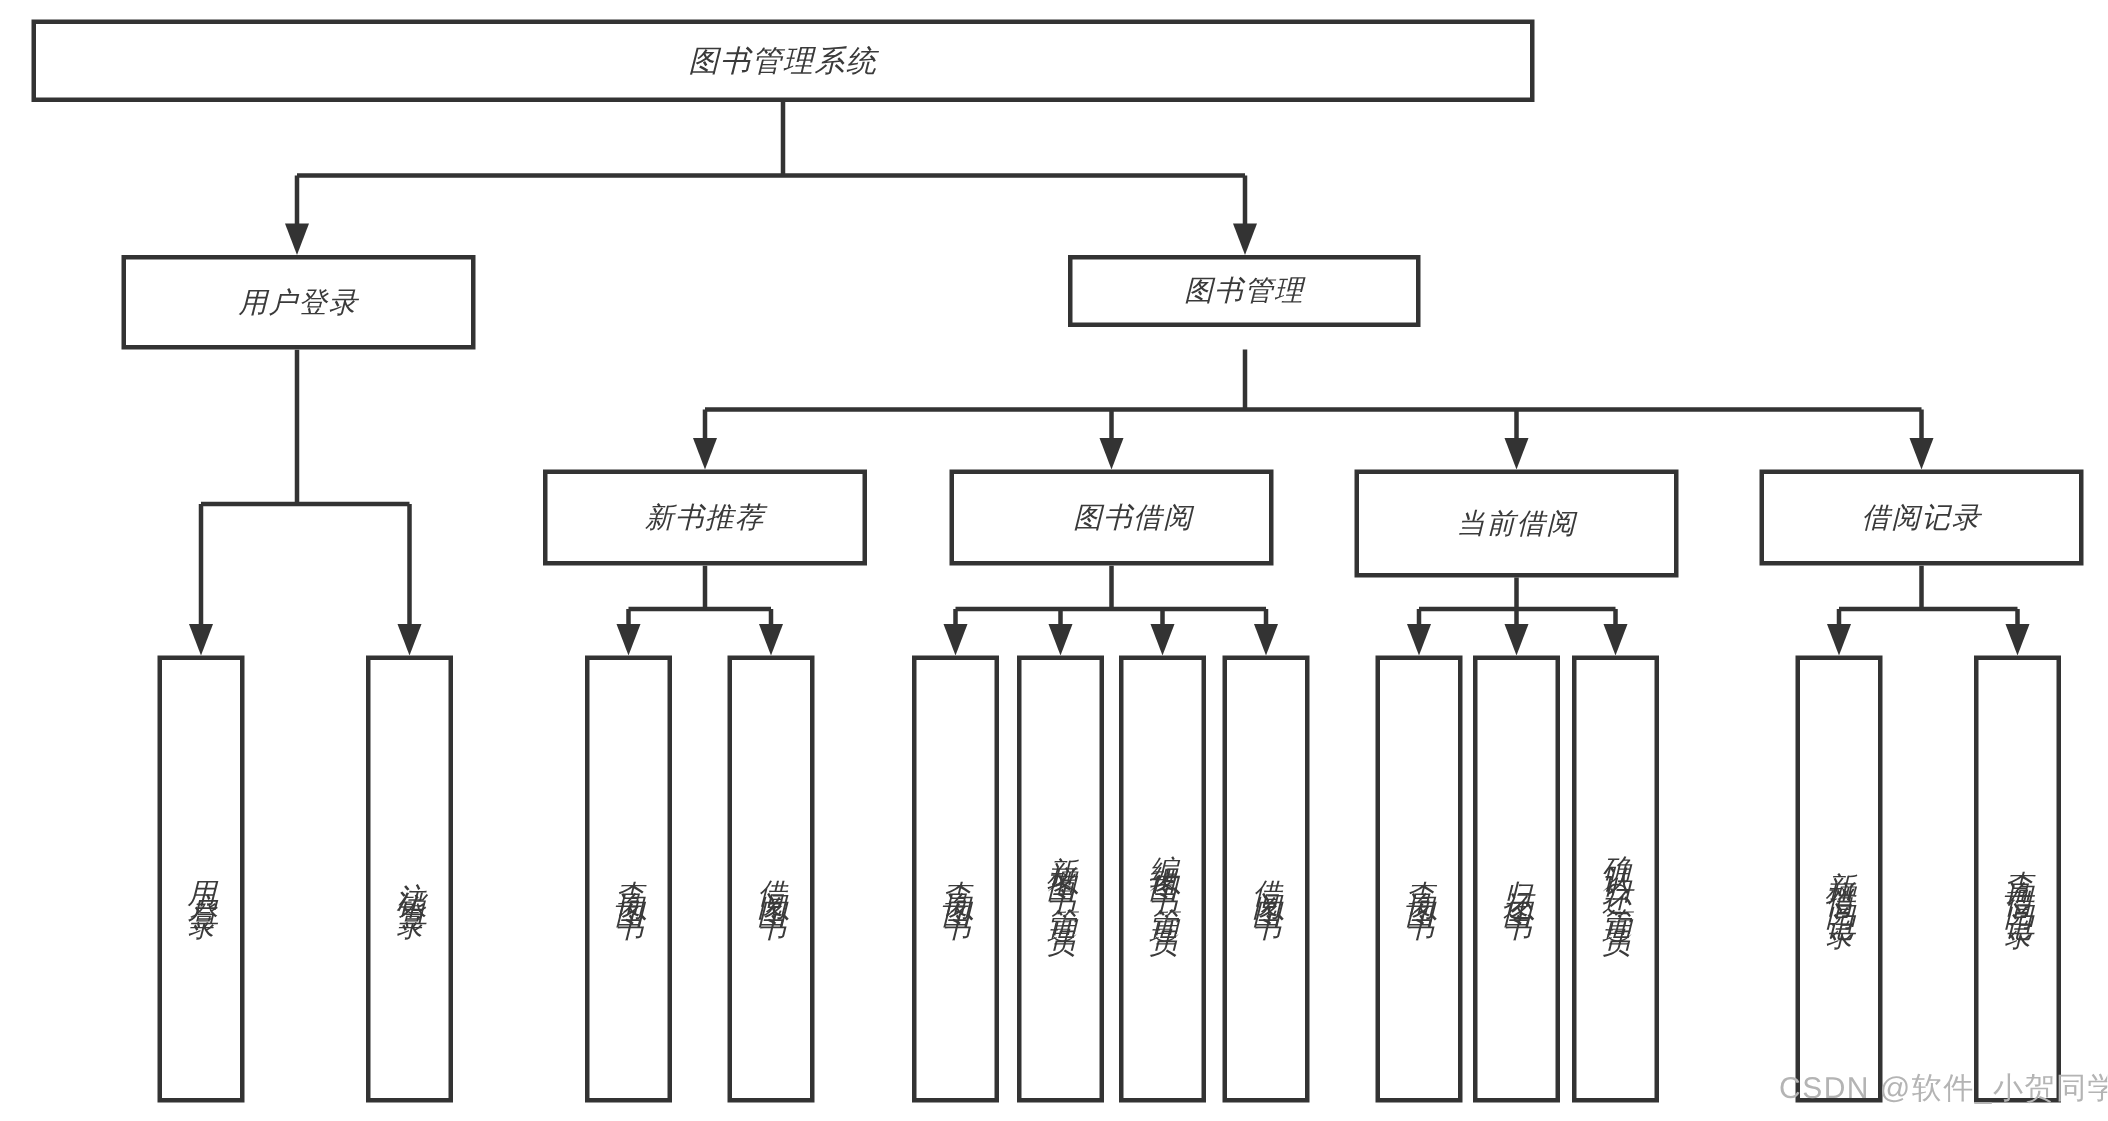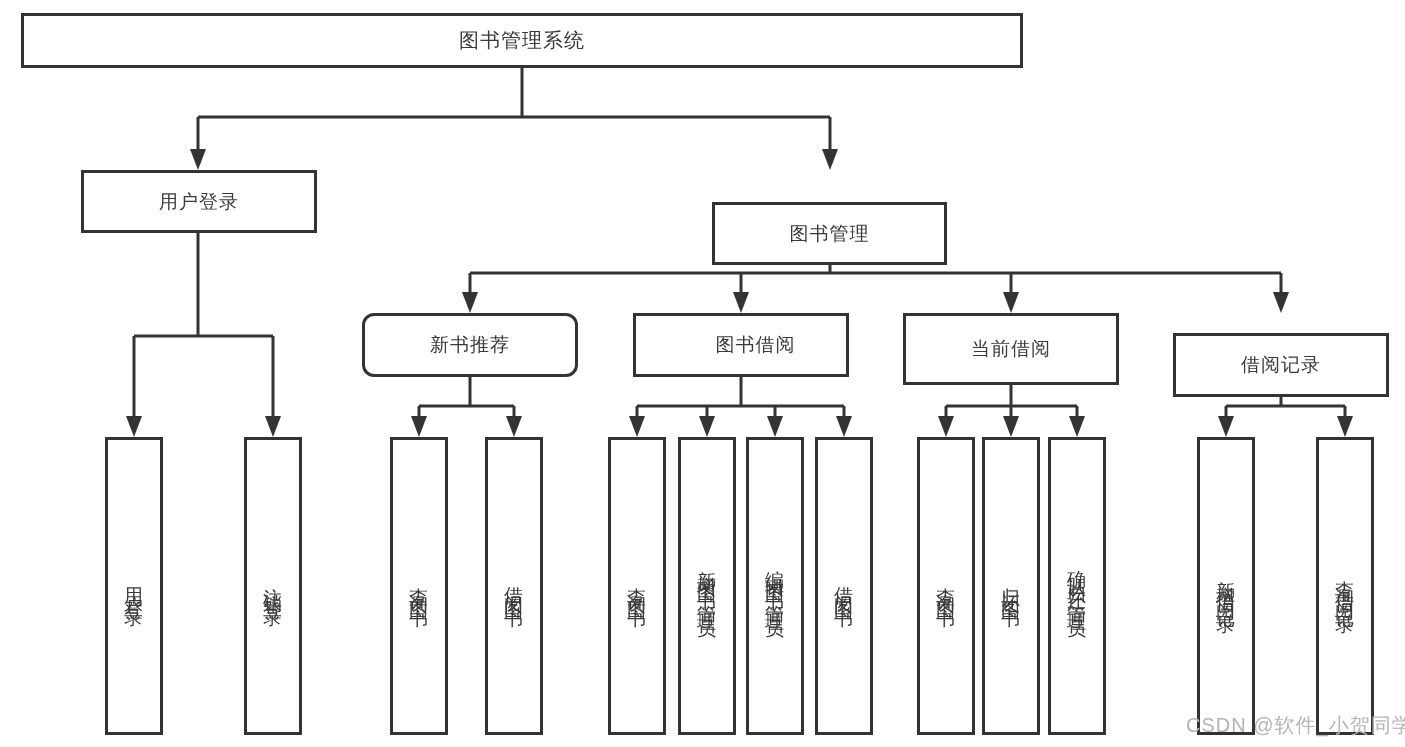--- a/index.html
+++ b/index.html
@@ -28,20 +28,21 @@
   .connectors polygon { fill: var(--line); stroke: none; }
   .node {
     position: absolute;
     background: #ffffff;
     border: 3px solid var(--line);
     display: flex;
     align-items: center;
     justify-content: center;
     color: var(--text);
     z-index: 2;
+    font-style: italic;
   }
   .hlabel { font-size: 19px; letter-spacing: 1px; white-space: nowrap; }
   .root .hlabel { font-size: 20px; }
   .vbox .vtext {
     writing-mode: vertical-rl;
     text-orientation: mixed;
     font-size: 19px;
     letter-spacing: 7px;
     line-height: 1;
     white-space: nowrap;
@@ -98,34 +99,34 @@
     <polygon points="1337,416 1353,416 1345,437"></polygon>
   </svg>
 
   <div class="node root" style="left:21px; top:13px; width:1002px; height:55px;">
     <span class="hlabel">图书管理系统</span>
   </div>
 
   <div class="node" style="left:81px; top:170px; width:236px; height:63px;">
     <span class="hlabel">用户登录</span>
   </div>
-  <div class="node" style="left:712px; top:170px; width:235px; height:63px;margin-top:32px;">
+  <div class="node" style="left:712px; top:170px; width:235px; height:48px;">
     <span class="hlabel">图书管理</span>
   </div>
 
-  <div class="node" style="left:362px; top:313px; width:216px; height:64px;border-radius:12px;">
+  <div class="node" style="left:362px; top:313px; width:216px; height:64px;">
     <span class="hlabel">新书推荐</span>
   </div>
   <div class="node" style="left:633px; top:313px; width:216px; height:64px;padding-left:29px;">
     <span class="hlabel">图书借阅</span>
   </div>
   <div class="node" style="left:903px; top:313px; width:216px; height:72px;">
     <span class="hlabel">当前借阅</span>
   </div>
-  <div class="node" style="left:1173px; top:313px; width:216px; height:64px;margin-top:20px;">
+  <div class="node" style="left:1173px; top:313px; width:216px; height:64px;">
     <span class="hlabel">借阅记录</span>
   </div>
 
   <div class="node vbox" style="left:105px; top:437px; width:58px; height:298px;">
     <span class="vtext">用户登录</span>
   </div>
   <div class="node vbox" style="left:244px; top:437px; width:58px; height:298px;">
     <span class="vtext">注销登录</span>
   </div>
 

